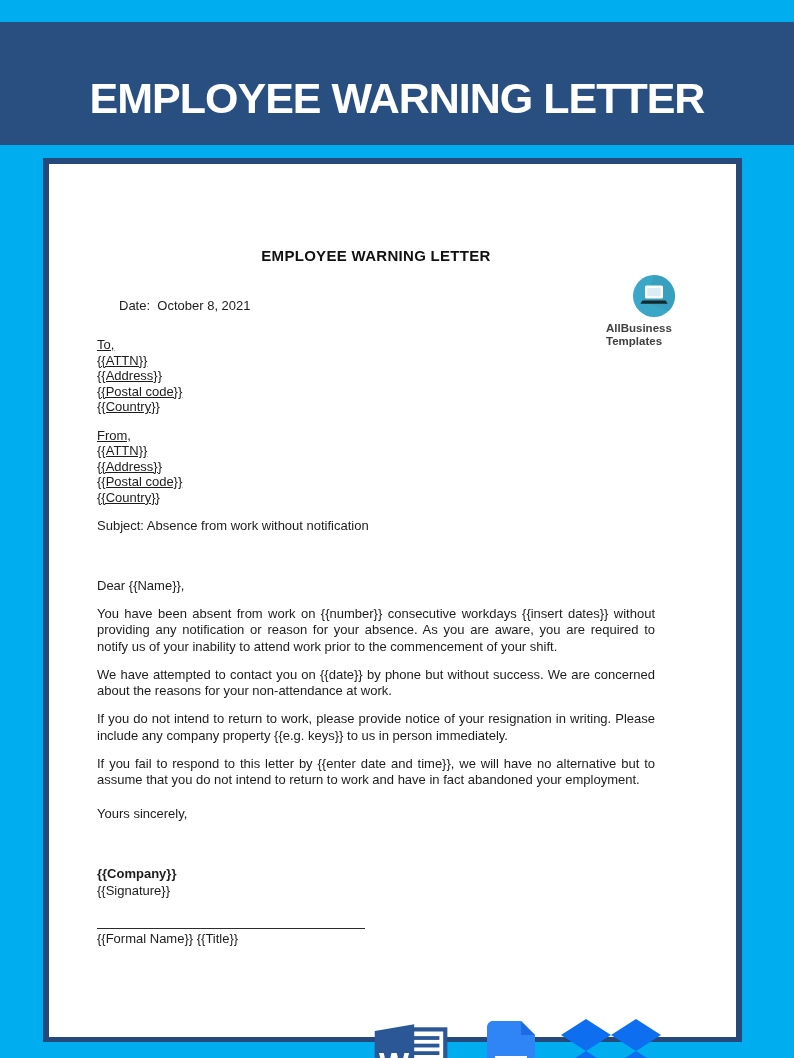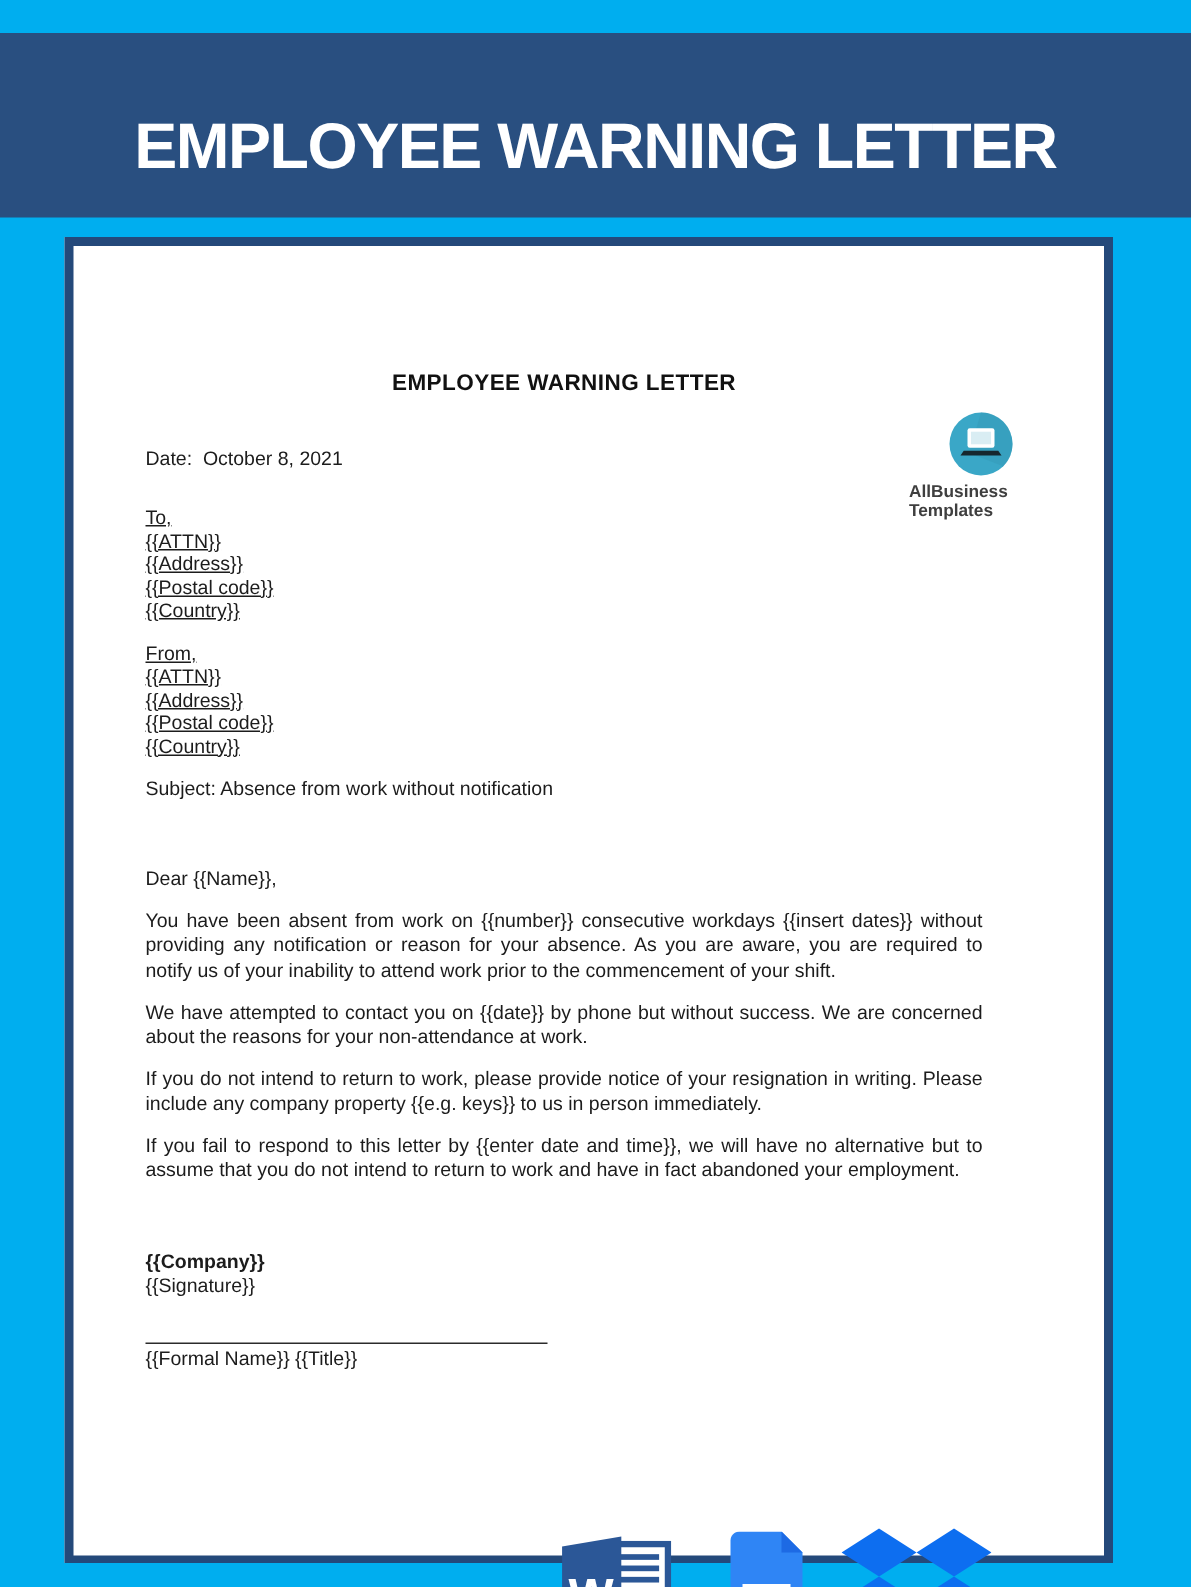--- a/index.html
+++ b/index.html
@@ -32,21 +32,21 @@
   }
   .logo {
     position:absolute; top:26px; right:34px; width:96px; text-align:left;
   }
   .logo-circle { width:44px; height:44px; margin:0 auto 4px auto; display:block; }
   .logo-text { font-size:11.5px; font-weight:bold; color:#3f3f3f; line-height:13px; }
   .letter-title {
     margin-top:84px; text-align:center; font-weight:bold; font-size:15px;
     letter-spacing:0.3px; color:#111;
   }
-  .date-line { margin-top:33px; white-space:pre; }
+  .date-line { margin-top:33px; white-space:pre;margin-left:22px; }
   .addr { margin-top:23px; line-height:15.5px;text-decoration:underline; }
   .addr.from { margin-top:13px; }
   .subject-line { margin-top:13px; }
   .salutation { margin-top:43px; }
   .para { margin-top:11.5px; margin-bottom:9px; text-align:justify; }
   .para.first { margin-top:11.5px; }
   .closing { margin-top:17px; }
   .company-line { margin-top:44px; font-weight:bold; }
   .signature-rule {
     margin-top:29px; width:268px; border:none; border-top:1.5px solid #2b2b2b; height:0;
@@ -102,20 +102,21 @@
 
     <div class="subject-line">Subject: Absence from work without notification</div>
 
     <div class="salutation">Dear {{Name}},</div>
 
     <p class="para first">You have been absent from work on {{number}} consecutive workdays {{insert dates}} without providing any notification or reason for your absence. As you are aware, you are required to notify us of your inability to attend work prior to the commencement of your shift.</p>
     <p class="para">We have attempted to contact you on {{date}} by phone but without success. We are concerned about the reasons for your non-attendance at work.</p>
     <p class="para">If you do not intend to return to work, please provide notice of your resignation in writing. Please include any company property {{e.g. keys}} to us in person immediately.</p>
     <p class="para">If you fail to respond to this letter by {{enter date and time}}, we will have no alternative but to assume that you do not intend to return to work and have in fact abandoned your employment.</p>
 
+    <div class="closing">Yours sincerely,</div>
 
     <div class="company-line">{{Company}}</div>
     <div>{{Signature}}</div>
 
     <hr class="signature-rule">
     <div class="formal-line">{{Formal Name}} {{Title}}</div>
 
     <div class="doc-icons">
 
       <svg class="icon-word" viewBox="0 0 100 100">

